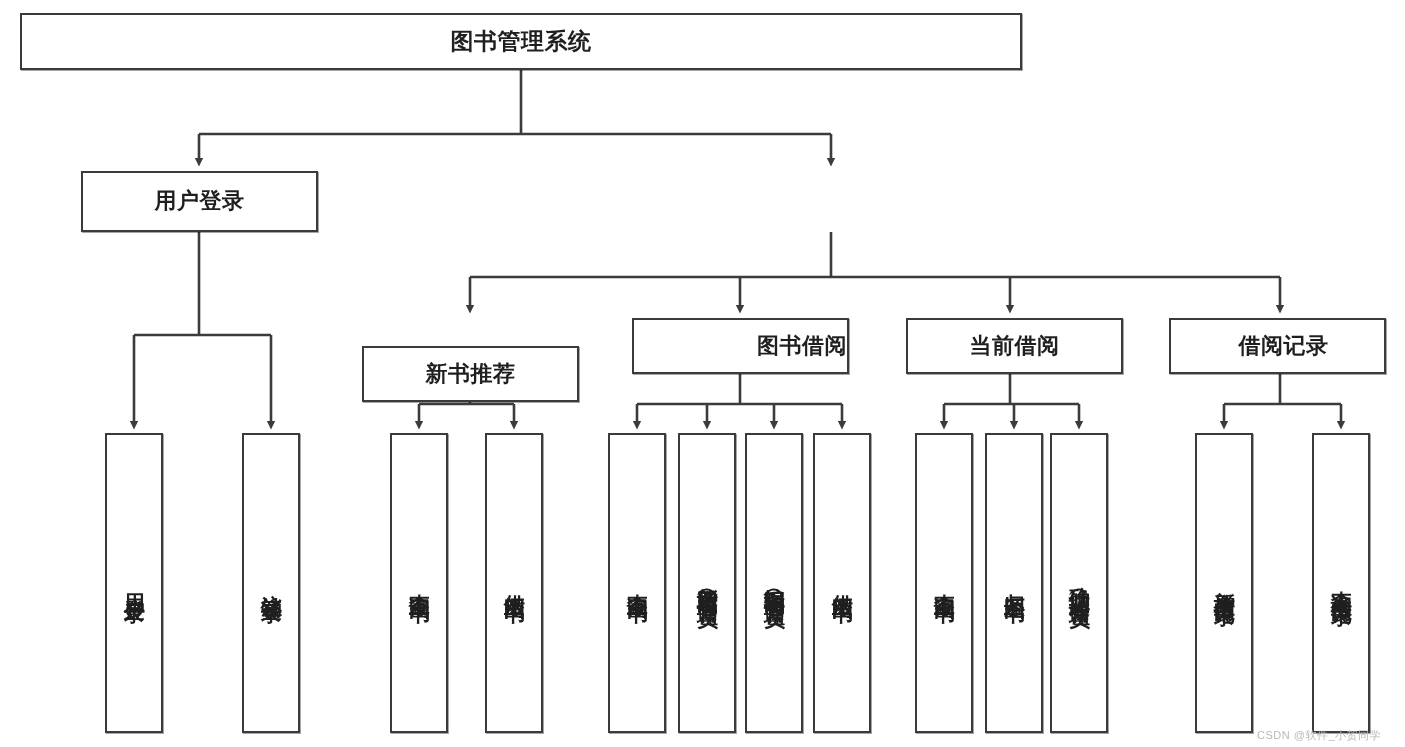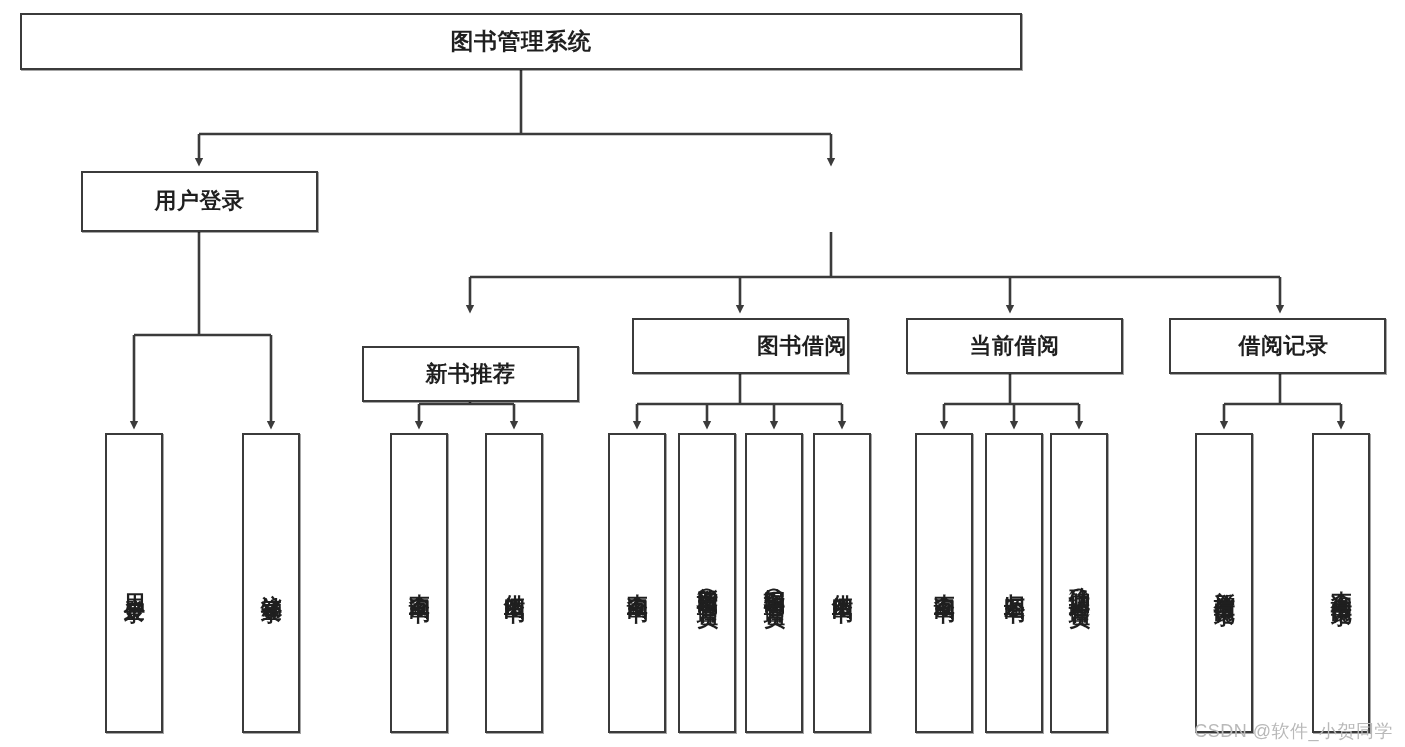--- a/index.html
+++ b/index.html
@@ -58,23 +58,23 @@
     writing-mode: vertical-rl;
     text-orientation: upright;
     font-size: 21px;
     line-height: 1.38;
     letter-spacing: 3px;
     white-space: nowrap;
     max-height: 268px;
   }
   .watermark {
     position: absolute;
-    right: 12px;
+    right: 24px;
     bottom: 4px;
-    font-size: 18px;
+    font-size: 11px;
     color: #b9b9b9;
     white-space: nowrap;
     letter-spacing: 0.5px;
   }
 </style>
 </head>
 <body>
 
 <div id="canvas">
 

